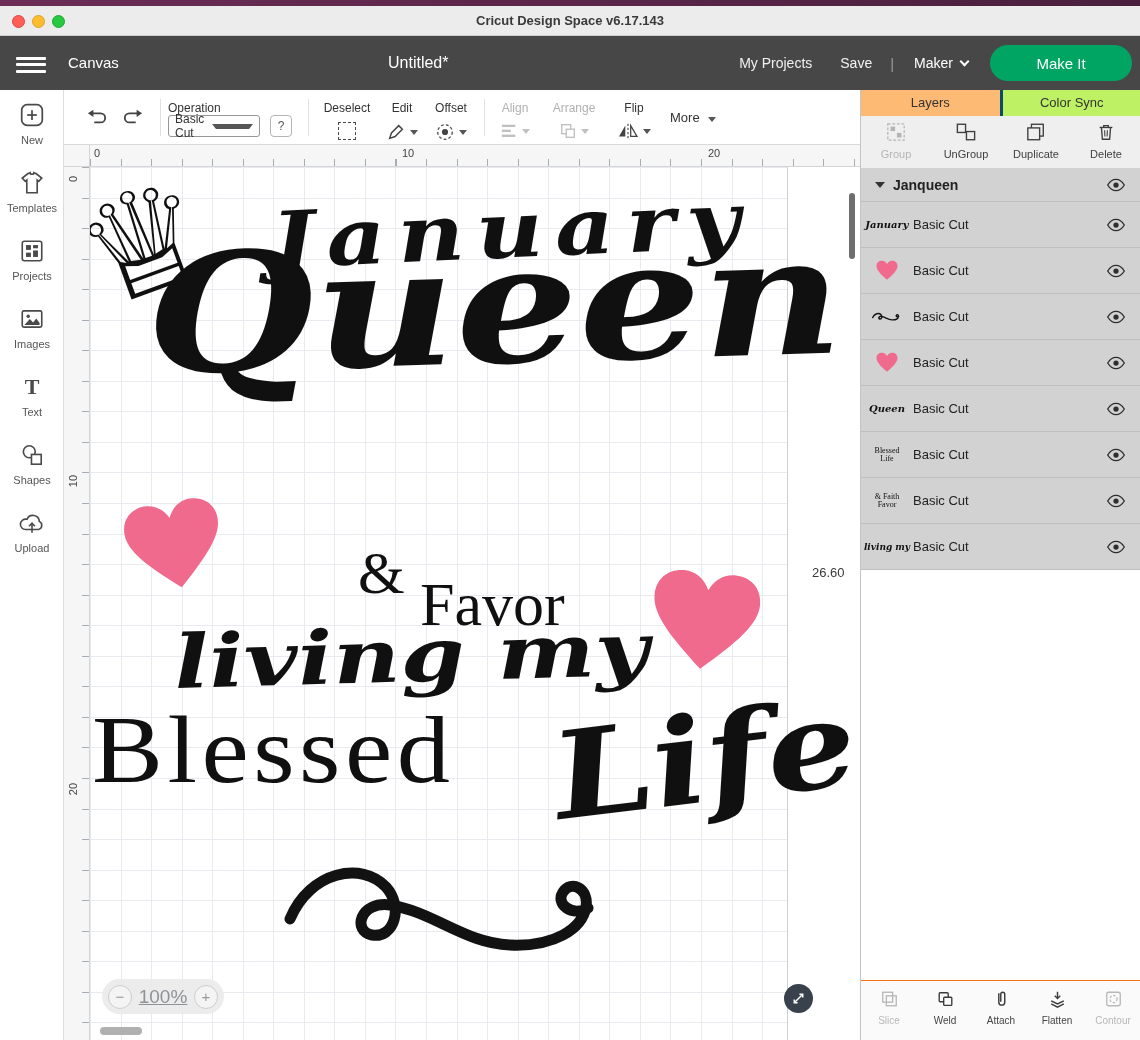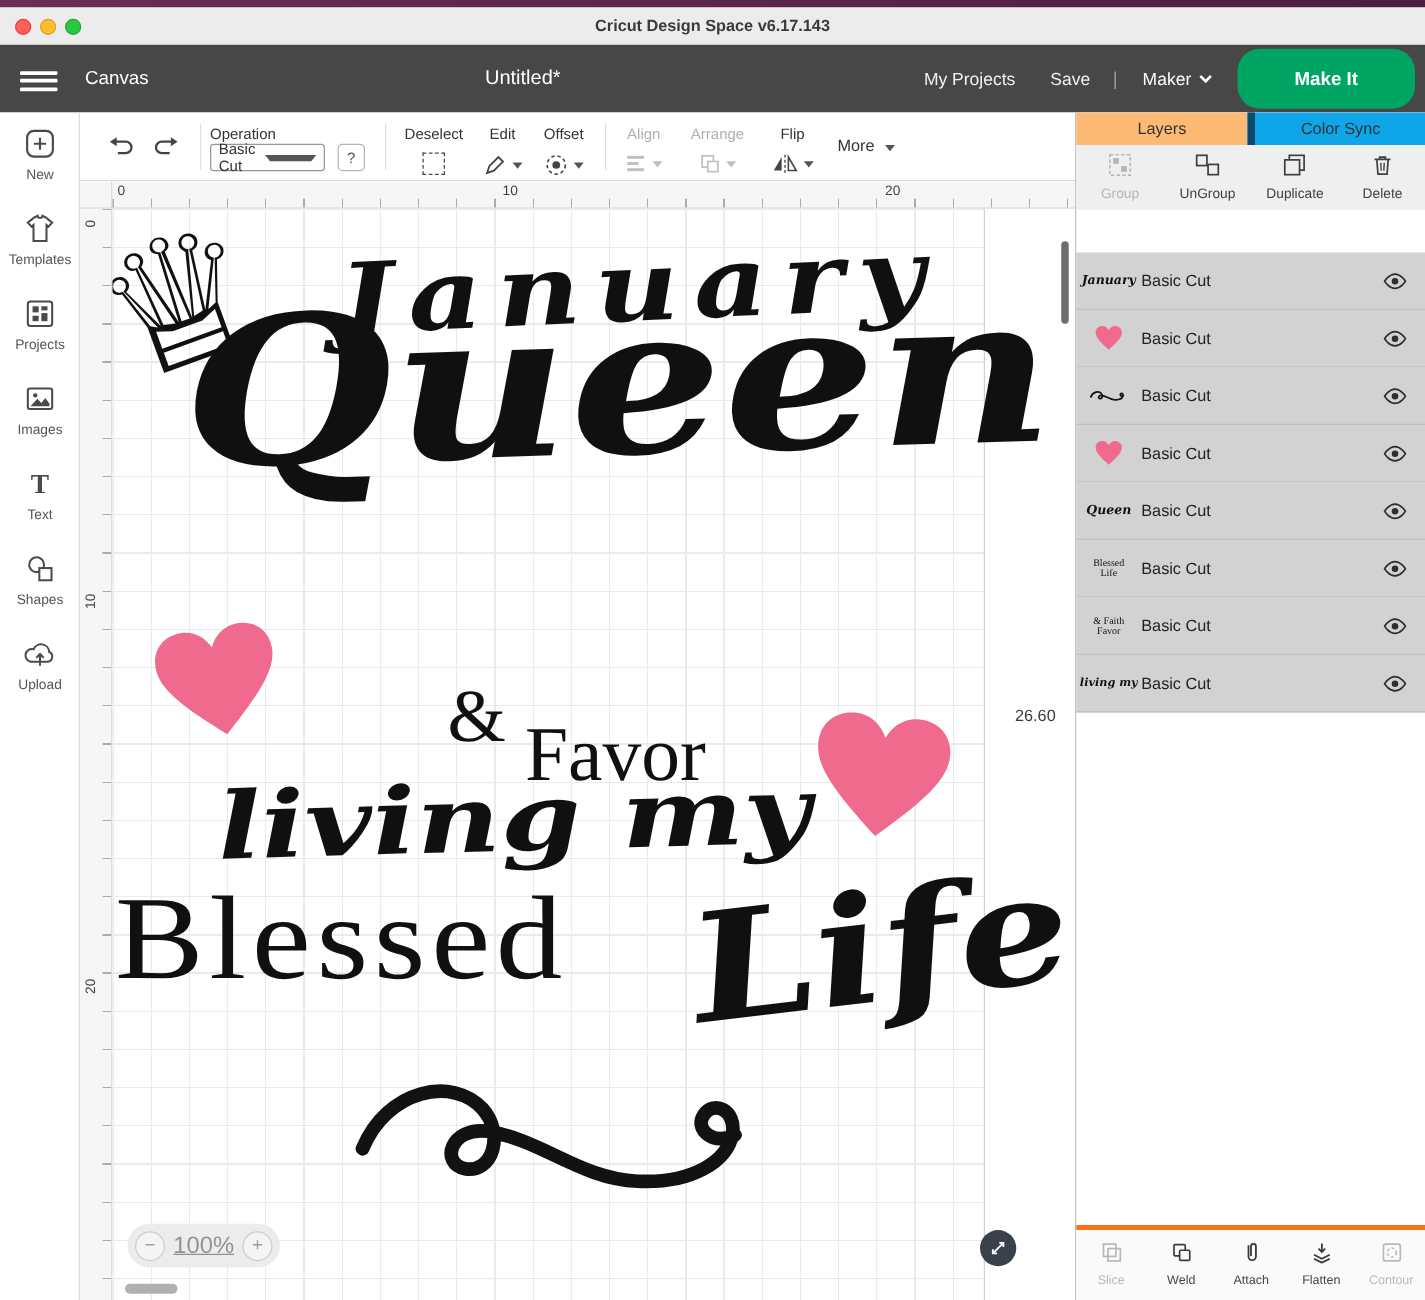--- a/index.html
+++ b/index.html
@@ -26,22 +26,22 @@
   .hdr-canvas { position:absolute; left:68px; top:0; height:54px; line-height:54px;
     color:#fff; font-size:15px; }
   .hdr-doc { position:absolute; left:388px; top:0; height:54px; line-height:54px;
     color:#fff; font-size:16px;text-align:right; }
   .hdr-right { position:absolute; right:8px; top:0; height:54px; display:flex; align-items:center; }
   .hdr-link { color:#f1f1f1; font-size:14px; margin:0 14px; cursor:pointer; white-space:nowrap; }
   .hdr-divider { color:#9a9a9a; font-size:15px; margin:0 4px; }
   .hdr-machine { display:flex; align-items:center; color:#fff; font-size:14px; margin:0 16px; cursor:pointer; }
   .chev-down { display:inline-block; width:7px; height:7px; border-right:2px solid #fff;
     border-bottom:2px solid #fff; transform:rotate(45deg); margin-left:8px; margin-top:-4px; }
-  .makeit { width:142px; height:48px; border-radius:18px; background:#00A563; color:#fff;
-    font-size:15px; border:none; cursor:pointer; margin-left:6px;font-weight:bold; }
+  .makeit { width:142px; height:36px; border-radius:18px; background:#00A563; color:#fff;
+    font-size:15px; border:none; cursor:pointer; margin-left:6px; }
   
   .toolbar { position:absolute; left:64px; top:90px; width:796px; height:55px;
     background:#fff; border-bottom:1px solid #d9d9d9; }
   .tb-sep { position:absolute; top:9px; width:1px; height:37px; background:#e0e0e0; }
   .tb-label { font-size:12px; color:#333; }
   .tb-label.dis { color:#b0b0b0; }
   .tgroup { position:absolute; top:8px; text-align:center; }
   .tb-iconrow { margin-top:6px; display:flex; align-items:center; justify-content:center; }
   .caret { display:inline-block; width:0; height:0; border-left:4px solid transparent;
     border-right:4px solid transparent; border-top:5px solid #555; margin-left:4px; }
@@ -116,21 +116,21 @@
   .zoom-val { flex:1; text-align:center; font-size:19px; color:#8f9398;text-decoration:underline; }
   .resize-handle { position:absolute; left:720px; bottom:27px; width:29px; height:29px;
     border-radius:50%; background:#39424c; cursor:nwse-resize; display:flex;
     align-items:center; justify-content:center; }
   
   .right-panel { position:absolute; left:860px; top:90px; width:280px; bottom:0;
     background:#fff; border-left:1px solid #c4c4c4; }
   .rp-tabs { position:absolute; left:0; top:0; width:280px; height:26px; display:flex; }
   .rp-tab { flex:1; text-align:center; line-height:26px; font-size:13px; color:#333; cursor:pointer; }
   .rp-tab.active { background:#fdba74; }
-  .rp-tab.inactive { background:#0ea5e9; border-left:6px solid #0c4a6e; }
+  .rp-tab.inactive { background:#bef264; border-left:3px solid #0c4a6e; }
   .rp-actions { position:absolute; left:0; top:26px; width:280px; height:52px;
     background:#efefef; display:flex; }
   .rp-action { flex:1; text-align:center; padding-top:6px; cursor:pointer; }
   .rp-action .lbl { font-size:11px; color:#3f3f3f; display:block; margin-top:2px; }
   .rp-action.dis .lbl { color:#b5b5b5; }
   .group-row { position:absolute; left:0; top:78px; width:280px; height:34px;
     background:#d2d2d2; border-bottom:1px solid #bfbfbf; display:flex; align-items:center; cursor:pointer; }
   .group-chev { width:0; height:0; border-left:5px solid transparent; border-right:5px solid transparent;
     border-top:6px solid #333; margin:0 8px 0 14px; cursor:pointer; }
   .group-name { flex:1; font-size:14px; font-weight:bold; color:#222; }
@@ -142,21 +142,21 @@
   .tt-script { font:italic 700 10px "DejaVu Serif", serif; color:#111; }
   .tt-serif { font:400 8px "Liberation Serif", serif; color:#111; width:38px;
     text-align:center; line-height:8px; white-space:normal; }
   .layer-label { flex:1; font-size:13px; color:#222; }
   .blank-row { position:absolute; left:0; top:845px; width:280px; height:46px;
     background:#fff; display:flex; align-items:center; }
   .blank-swatch { width:46px; height:34px; background:#fff; border:1px solid #c9c9c9;
     border-radius:4px; margin-left:18px; box-shadow:0 1px 2px rgba(0,0,0,.15); cursor:pointer; }
   .blank-label { font-size:11px; color:#333; margin-left:12px; }
   .rp-bottom { position:absolute; left:0; bottom:0; width:280px; height:60px;
-    background:#fafafa; border-top:4px solid #f97316; display:flex; }
+    background:#fafafa; border-top:1px solid #f97316; display:flex; }
   .rpb-item { flex:1; text-align:center; padding-top:9px; cursor:pointer; }
   .rpb-item .lbl { display:block; font-size:10px; color:#454545; margin-top:3px; }
   .rpb-item.dis .lbl { color:#b8b8b8; }
 </style>
 </head>
 <body>
 
 <div class="topstrip"></div>
 <div class="titlebar">
   <span class="tl red"></span>
@@ -438,20 +438,30 @@
         <path d="M4 6 H18" stroke="#3f3f3f" stroke-width="1.5"></path>
         <path d="M8.5 6 V4 H13.5 V6" fill="none" stroke="#3f3f3f" stroke-width="1.5"></path>
         <path d="M6 6 L7 19 H15 L16 6" fill="none" stroke="#3f3f3f" stroke-width="1.5"></path>
         <line x1="9.5" y1="9" x2="9.8" y2="16" stroke="#3f3f3f" stroke-width="1.2"></line>
         <line x1="12.5" y1="9" x2="12.2" y2="16" stroke="#3f3f3f" stroke-width="1.2"></line>
       </svg>
       <span class="lbl">Delete</span>
     </div>
   </div>
 
+  <div class="group-row">
+    <span class="group-chev"></span>
+    <span class="group-name">Janqueen</span>
+    <span class="eye">
+      <svg width="22" height="14" viewBox="0 0 24 16">
+        <path d="M12 1.5 C6.5 1.5 2.5 8 2.5 8 C2.5 8 6.5 14.5 12 14.5 C17.5 14.5 21.5 8 21.5 8 C21.5 8 17.5 1.5 12 1.5 Z" fill="none" stroke="#2e2e2e" stroke-width="1.5"></path>
+        <circle cx="12" cy="8" r="3" fill="#2e2e2e"></circle>
+      </svg>
+    </span>
+  </div>
 
   <div class="layer-list">
 
     <div class="layer-row">
       <span class="thumb">
           <span class="tt-script">January</span>
         </span>
       <span class="layer-label">Basic Cut</span>
       <span class="eye">
           <svg width="22" height="14" viewBox="0 0 24 16">

